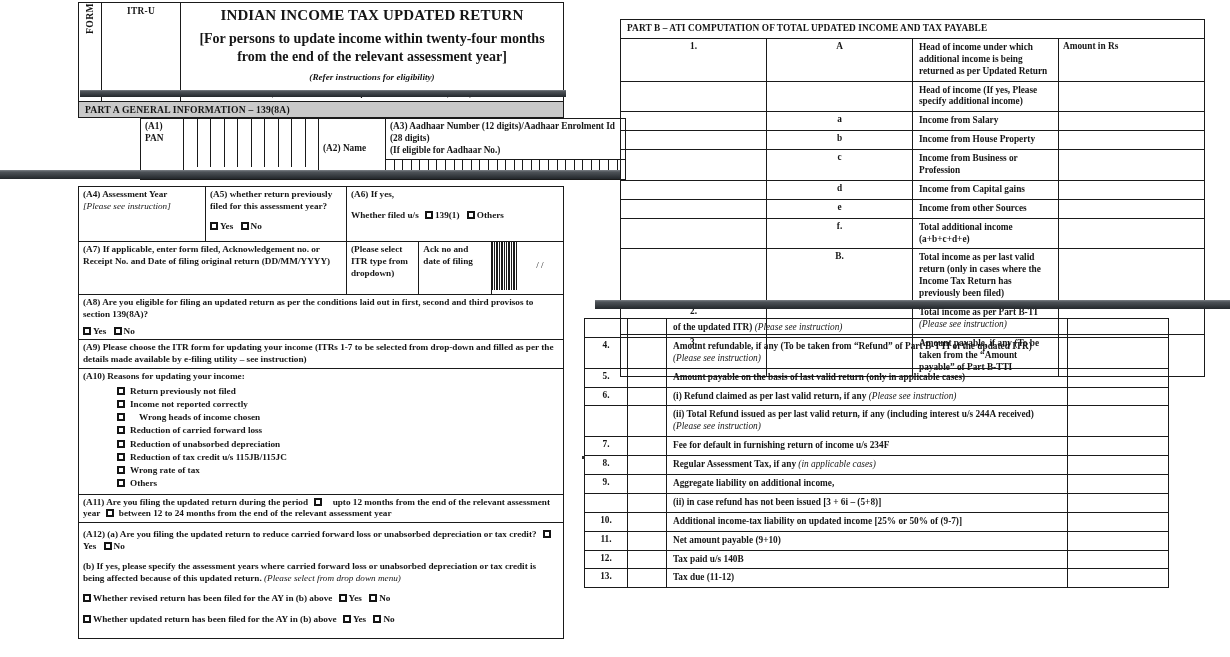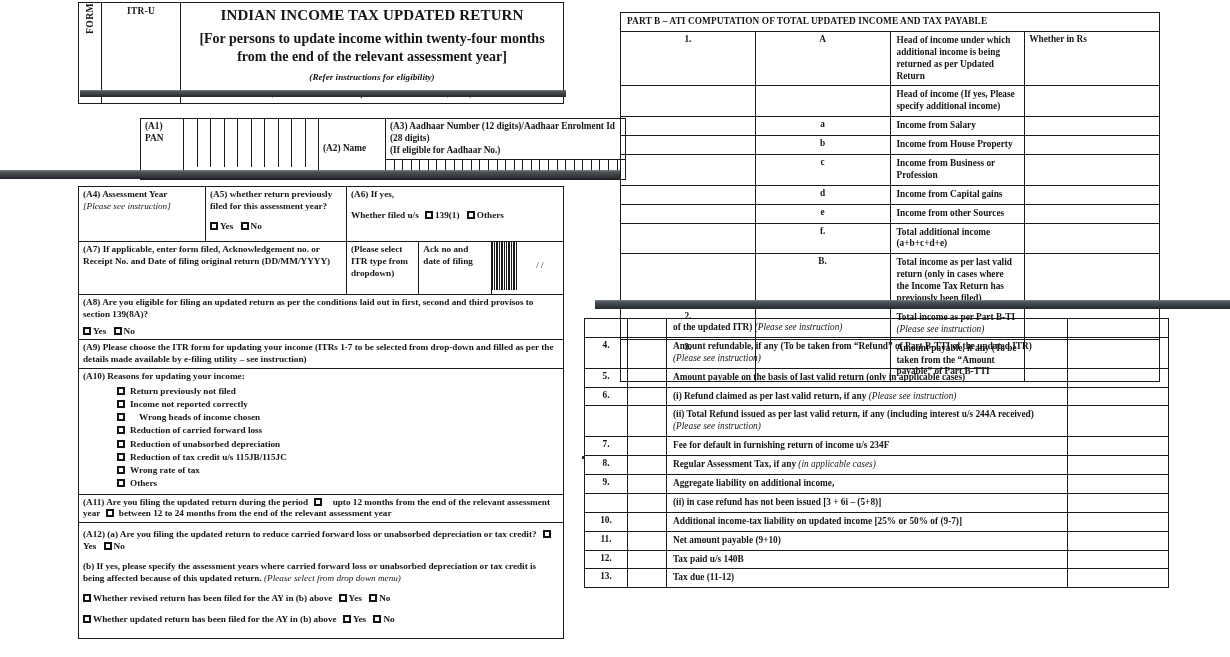--- a/index.html
+++ b/index.html
@@ -127,22 +127,22 @@
     position: absolute;
     left: 78px;
     width: 486px;
   }
   .panel .tbl td { font-size: 9.2px; }
 
   
   #right-top {
     position: absolute;
     left: 620px;
-    top: 12px;
-    width: 540px;
+    top: 19px;
+    width: 585px;
   }
   #right-bottom {
     position: absolute;
     left: 584px;
     top: 318px;
     width: 585px;
   }
   .bandcell {
     font-size: 9.7px;
     font-weight: bold;
@@ -179,20 +179,23 @@
           <div class="t3">(Refer instructions for eligibility)</div>
           <div class="t4">(Please see rule 12AC of the Income-tax Rules, 1962)</div>
         </td>
       </tr>
     </tbody>
       </table>
   </div>
 
   <div class="darkbar" style="left:80px; top:90px; width:486px; height:7px;"></div>
 
+  <div id="parta-band">
+    <div class="band">PART A GENERAL INFORMATION – 139(8A)</div>
+  </div>
 
   <div id="pan-row">
     <table class="tbl">
       <tbody>
           <tr>
         <td class="pan-label" rowspan="2">
           <span>(A1) PAN</span>
         </td>
         <td class="celltight" rowspan="2" style="width:134px;">
           <div class="boxstrip" id="pan-boxes" style="height:48px;">
@@ -388,21 +391,21 @@
       <tbody>
           <tr>
         <td colspan="4" class="bandcell">PART B – ATI COMPUTATION OF TOTAL UPDATED INCOME AND TAX PAYABLE</td>
       </tr>
       </tbody>
         <tbody id="partb-top-rows">
           <tr>
             <td class="colnum">1.</td>
             <td class="colsub">A</td>
             <td class="rcell">Head of income under which additional income is being returned as per Updated Return</td>
-            <td class="colamt" style="vertical-align: top;">Whether in Rs</td>
+            <td class="colamt" style="vertical-align: top;">Amount in Rs</td>
           </tr>
           <tr>
             <td class="colnum"></td>
             <td class="colsub"></td>
             <td class="rcell">Head of income (If yes, Please specify additional income)</td>
             <td class="colamt"></td>
           </tr>
           <tr>
             <td class="colnum"></td>
             <td class="colsub">a</td>

